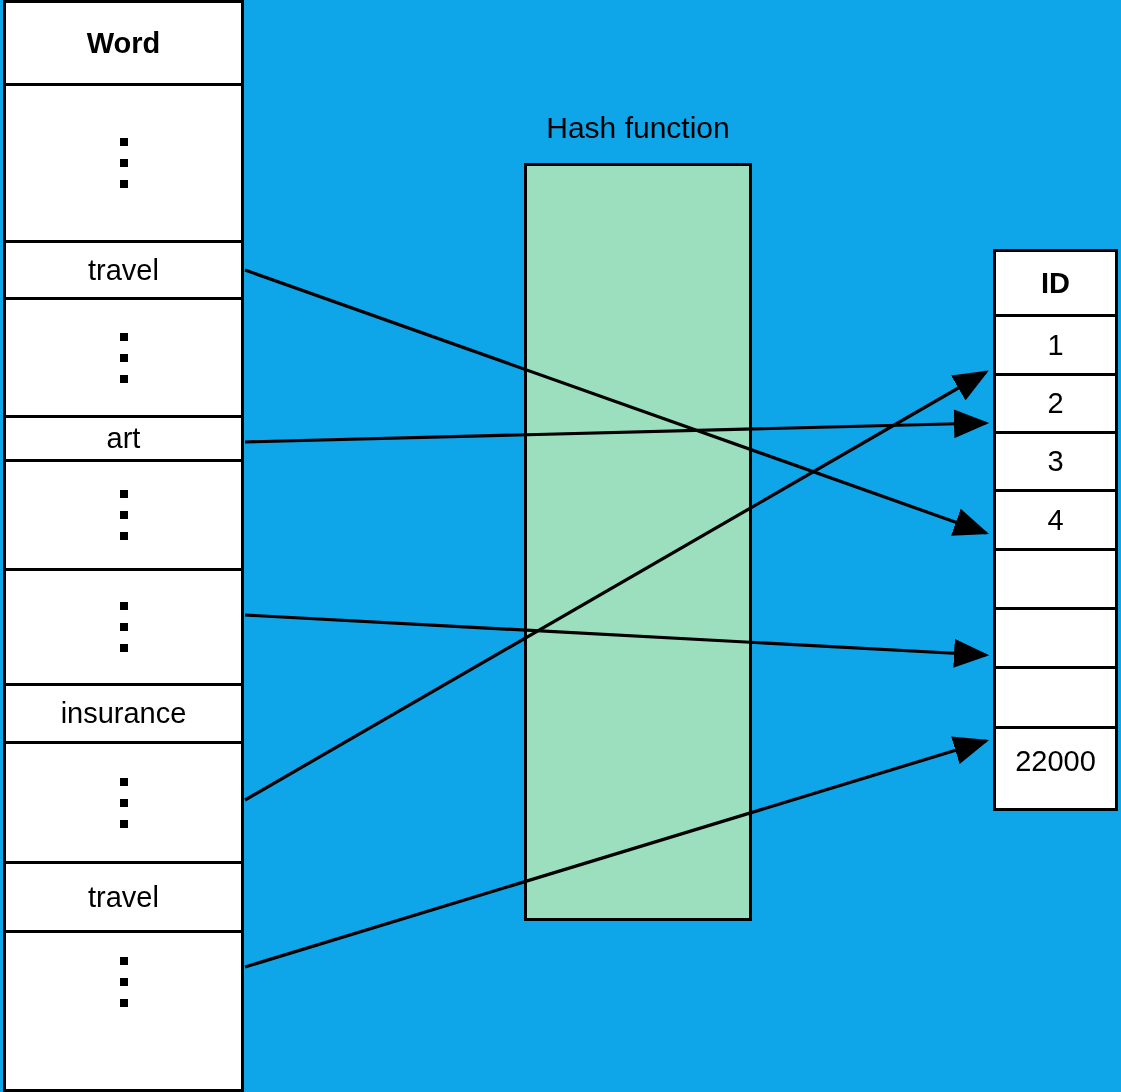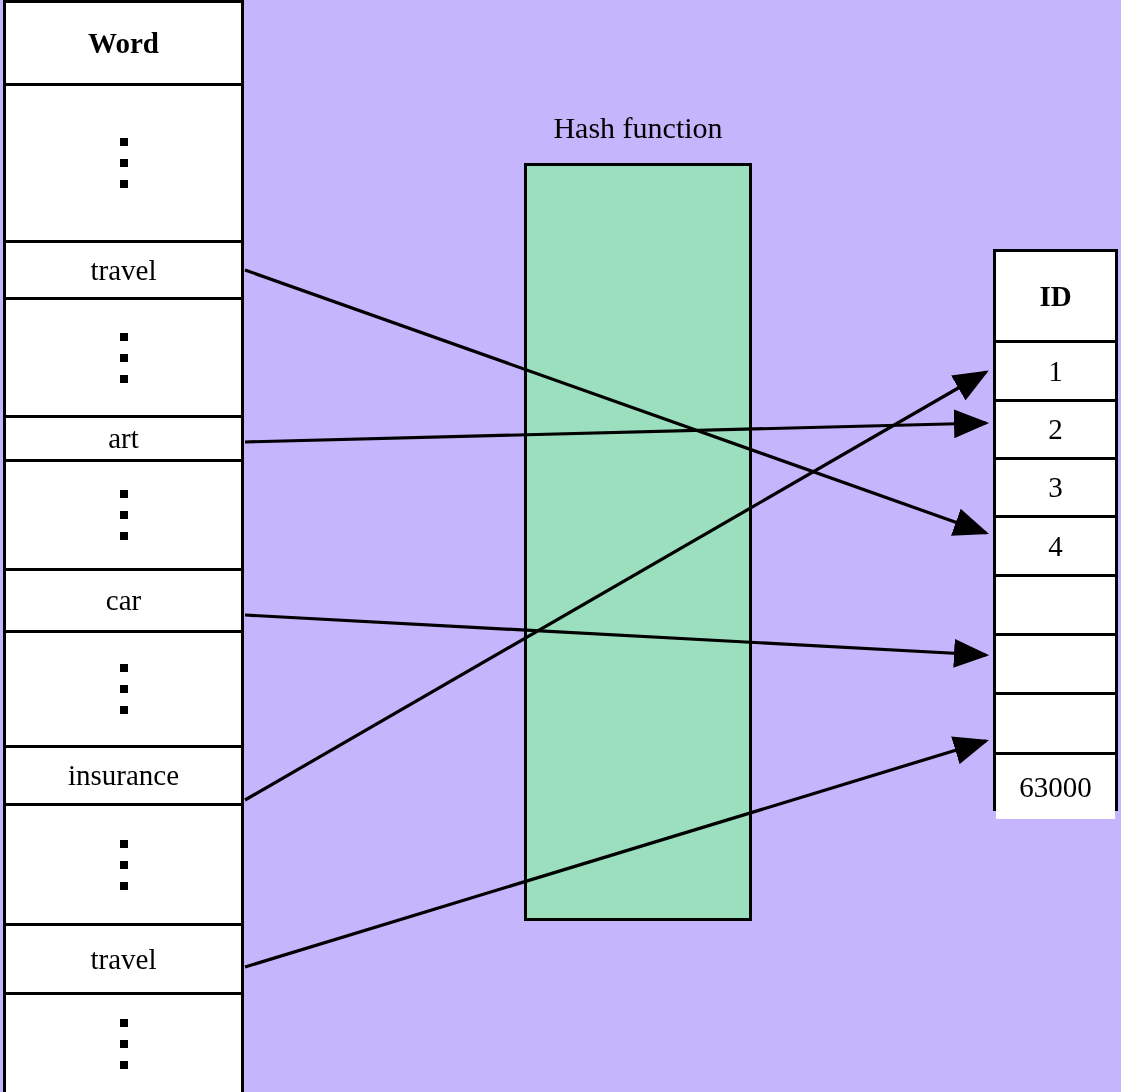--- a/index.html
+++ b/index.html
@@ -4,22 +4,22 @@
 <style>
   html, body {
     margin: 0;
     padding: 0;
     background: #ffffff;
   }
   #canvas {
     position: relative;
     width: 1121px;
     height: 1092px;
-    background: #c4b5fd;
-    font-family: Liberation Serif, serif;
+    background: #0ea5e9;
+    font-family: Liberation Sans, sans-serif;
     overflow: hidden;
   }
 
   
   .table {
     position: absolute;
     box-sizing: border-box;
     border: 3px solid #000000;
     background: #ffffff;
   }
@@ -132,21 +132,20 @@
     </div>
 
     <div class="row" style="height:44px">art</div>
 
     <div class="row vdots" style="height:109px">
       <i></i>
       <i></i>
       <i></i>
     </div>
 
-    <div class="row" style="height:62px">car</div>
 
     <div class="row vdots" style="height:115px">
       <i></i>
       <i></i>
       <i></i>
     </div>
 
     <div class="row" style="height:58px">insurance</div>
 
     <div class="row vdots" style="height:120px">
@@ -161,29 +160,29 @@
       <i></i>
       <i></i>
       <i></i>
     </div>
   </div>
 
   <div id="hash-label">Hash function</div>
   <div id="hash-box"></div>
 
   <div class="table" id="id-table">
-    <div class="row header" style="height:91px">ID</div>
+    <div class="row header" style="height:65px">ID</div>
     <div class="row" style="height:59px">1</div>
     <div class="row" style="height:58px">2</div>
     <div class="row" style="height:58px">3</div>
     <div class="row" style="height:59px">4</div>
     <div class="row" style="height:59px"></div>
     <div class="row" style="height:59px"></div>
     <div class="row" style="height:60px"></div>
-    <div class="row" style="height:64px">63000</div>
+    <div class="row" style="height:64px">22000</div>
   </div>
 
   <svg id="arrows" viewBox="0 0 1121 1092">
     <defs>
       <marker id="ah" markerWidth="11" markerHeight="9" refX="10" refY="4.5" orient="auto" markerUnits="strokeWidth">
         <path d="M0,0 L11,4.5 L0,9 z" fill="#000000"></path>
       </marker>
     </defs>
 
     <line x1="245" y1="270" x2="986" y2="533" stroke="#000000" stroke-width="3.2" marker-end="url(#ah)"></line>

